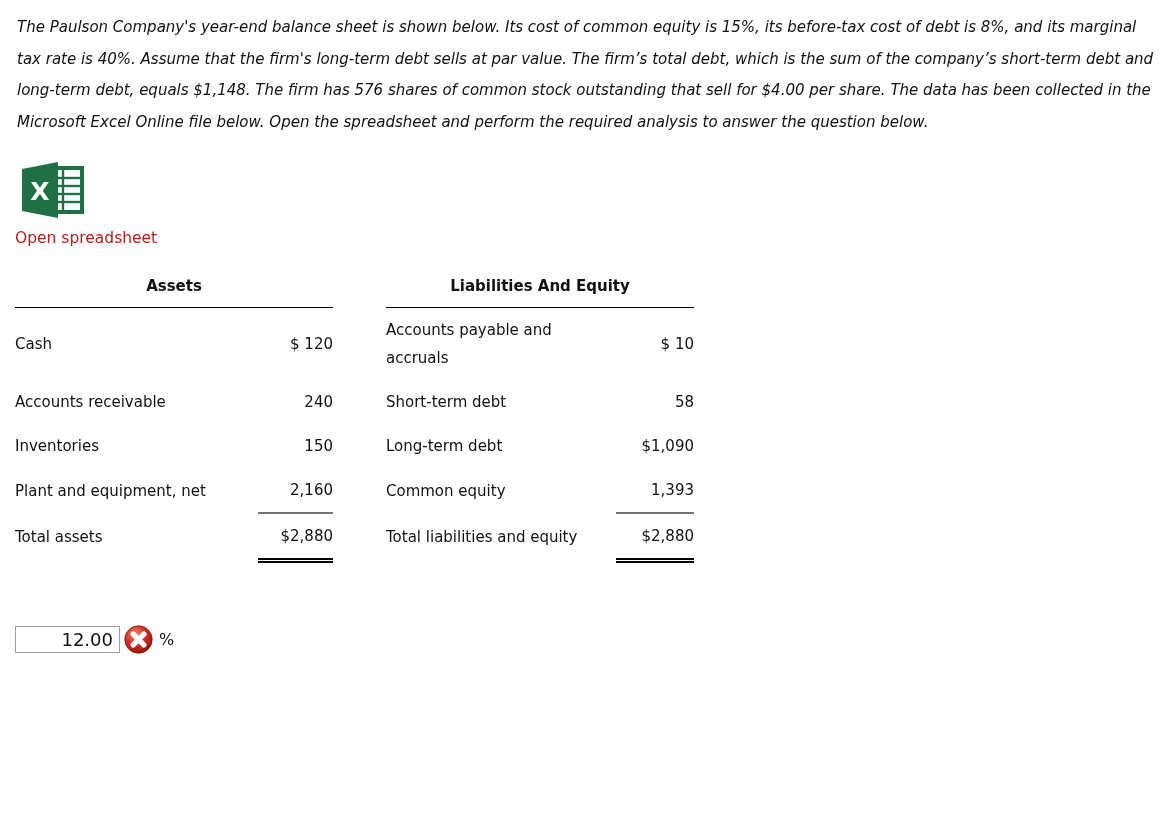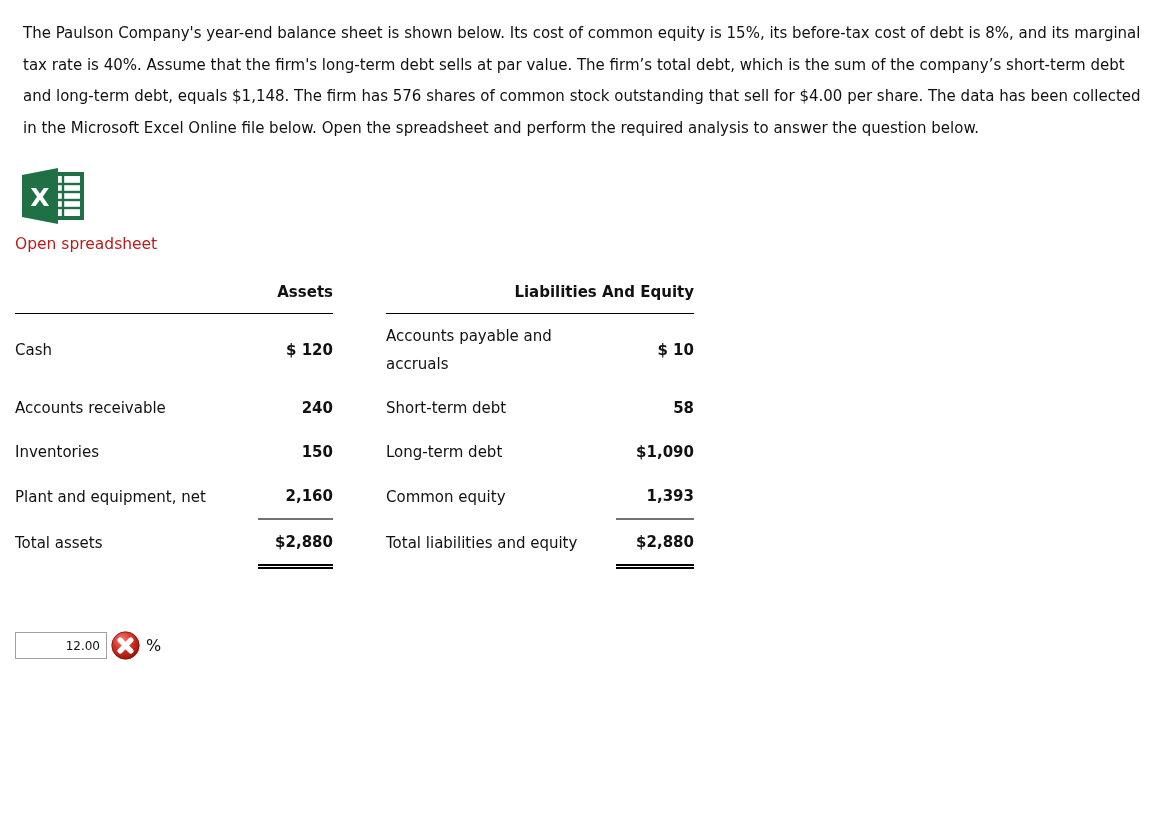--- a/index.html
+++ b/index.html
@@ -13,21 +13,22 @@
     width: 1172px;
     min-height: 815px;
     box-sizing: border-box;
     padding: 10px 15px 20px 15px;
     background: #ffffff;
   }
   .para {
     font-size: 15px;
     line-height: 31.5px;
     max-width: 1140px;
-    margin: 8px;
+    margin: 2px;
+    font-style: italic;
   }
   .xl-block {
     margin-top: 22px;
   }
   .xl-icon {
     display: block;
   }
   .xl-link {
     display: inline-block;
     margin-top: 9px;
@@ -44,48 +45,48 @@
     margin-top: 30px;
     font-size: 15px;
   }
   .bsheet col.c-asset-label { width: 243px; }
   .bsheet col.c-asset-value { width: 75px; }
   .bsheet col.c-gap         { width: 53px; }
   .bsheet col.c-liab-label  { width: 230px; }
   .bsheet col.c-liab-value  { width: 78px; }
   .bsheet th.hdr {
     font-weight: bold;
-    text-align: right;
+    text-align: center;
     font-size: 15px;
     padding: 0 0 12px 0;
     border-bottom: 1px solid #000000;
   }
   .bsheet td {
     padding: 8px 0;
     line-height: 28px;
     vertical-align: middle;
   }
   .bsheet td.lbl { text-align: left; }
-  .bsheet td.val { text-align: right; font-weight: bold; }
+  .bsheet td.val { text-align: right; }
   .bsheet td.gap { padding: 0; }
   .bsheet td.u1 { border-bottom: 2px solid #737373; }
   .bsheet td.u2 { border-bottom: 5px double #000000; }
   .answer-row {
     margin-top: 62px;
     display: flex;
     align-items: center;
   }
   .answer-input {
-    width: 92px;
+    width: 105px;
     height: 27px;
     box-sizing: border-box;
     border: 1px solid #9f9f9f;
     background: #ffffff;
     font-family: "DejaVu Sans", "Liberation Sans", sans-serif;
-    font-size: 12px;
+    font-size: 18px;
     color: #111111;
     text-align: right;
     padding: 6px 6px;
   }
   .status-icon {
     margin-left: 4px;
     display: block;
   }
   .unit {
     margin-left: 6px;

